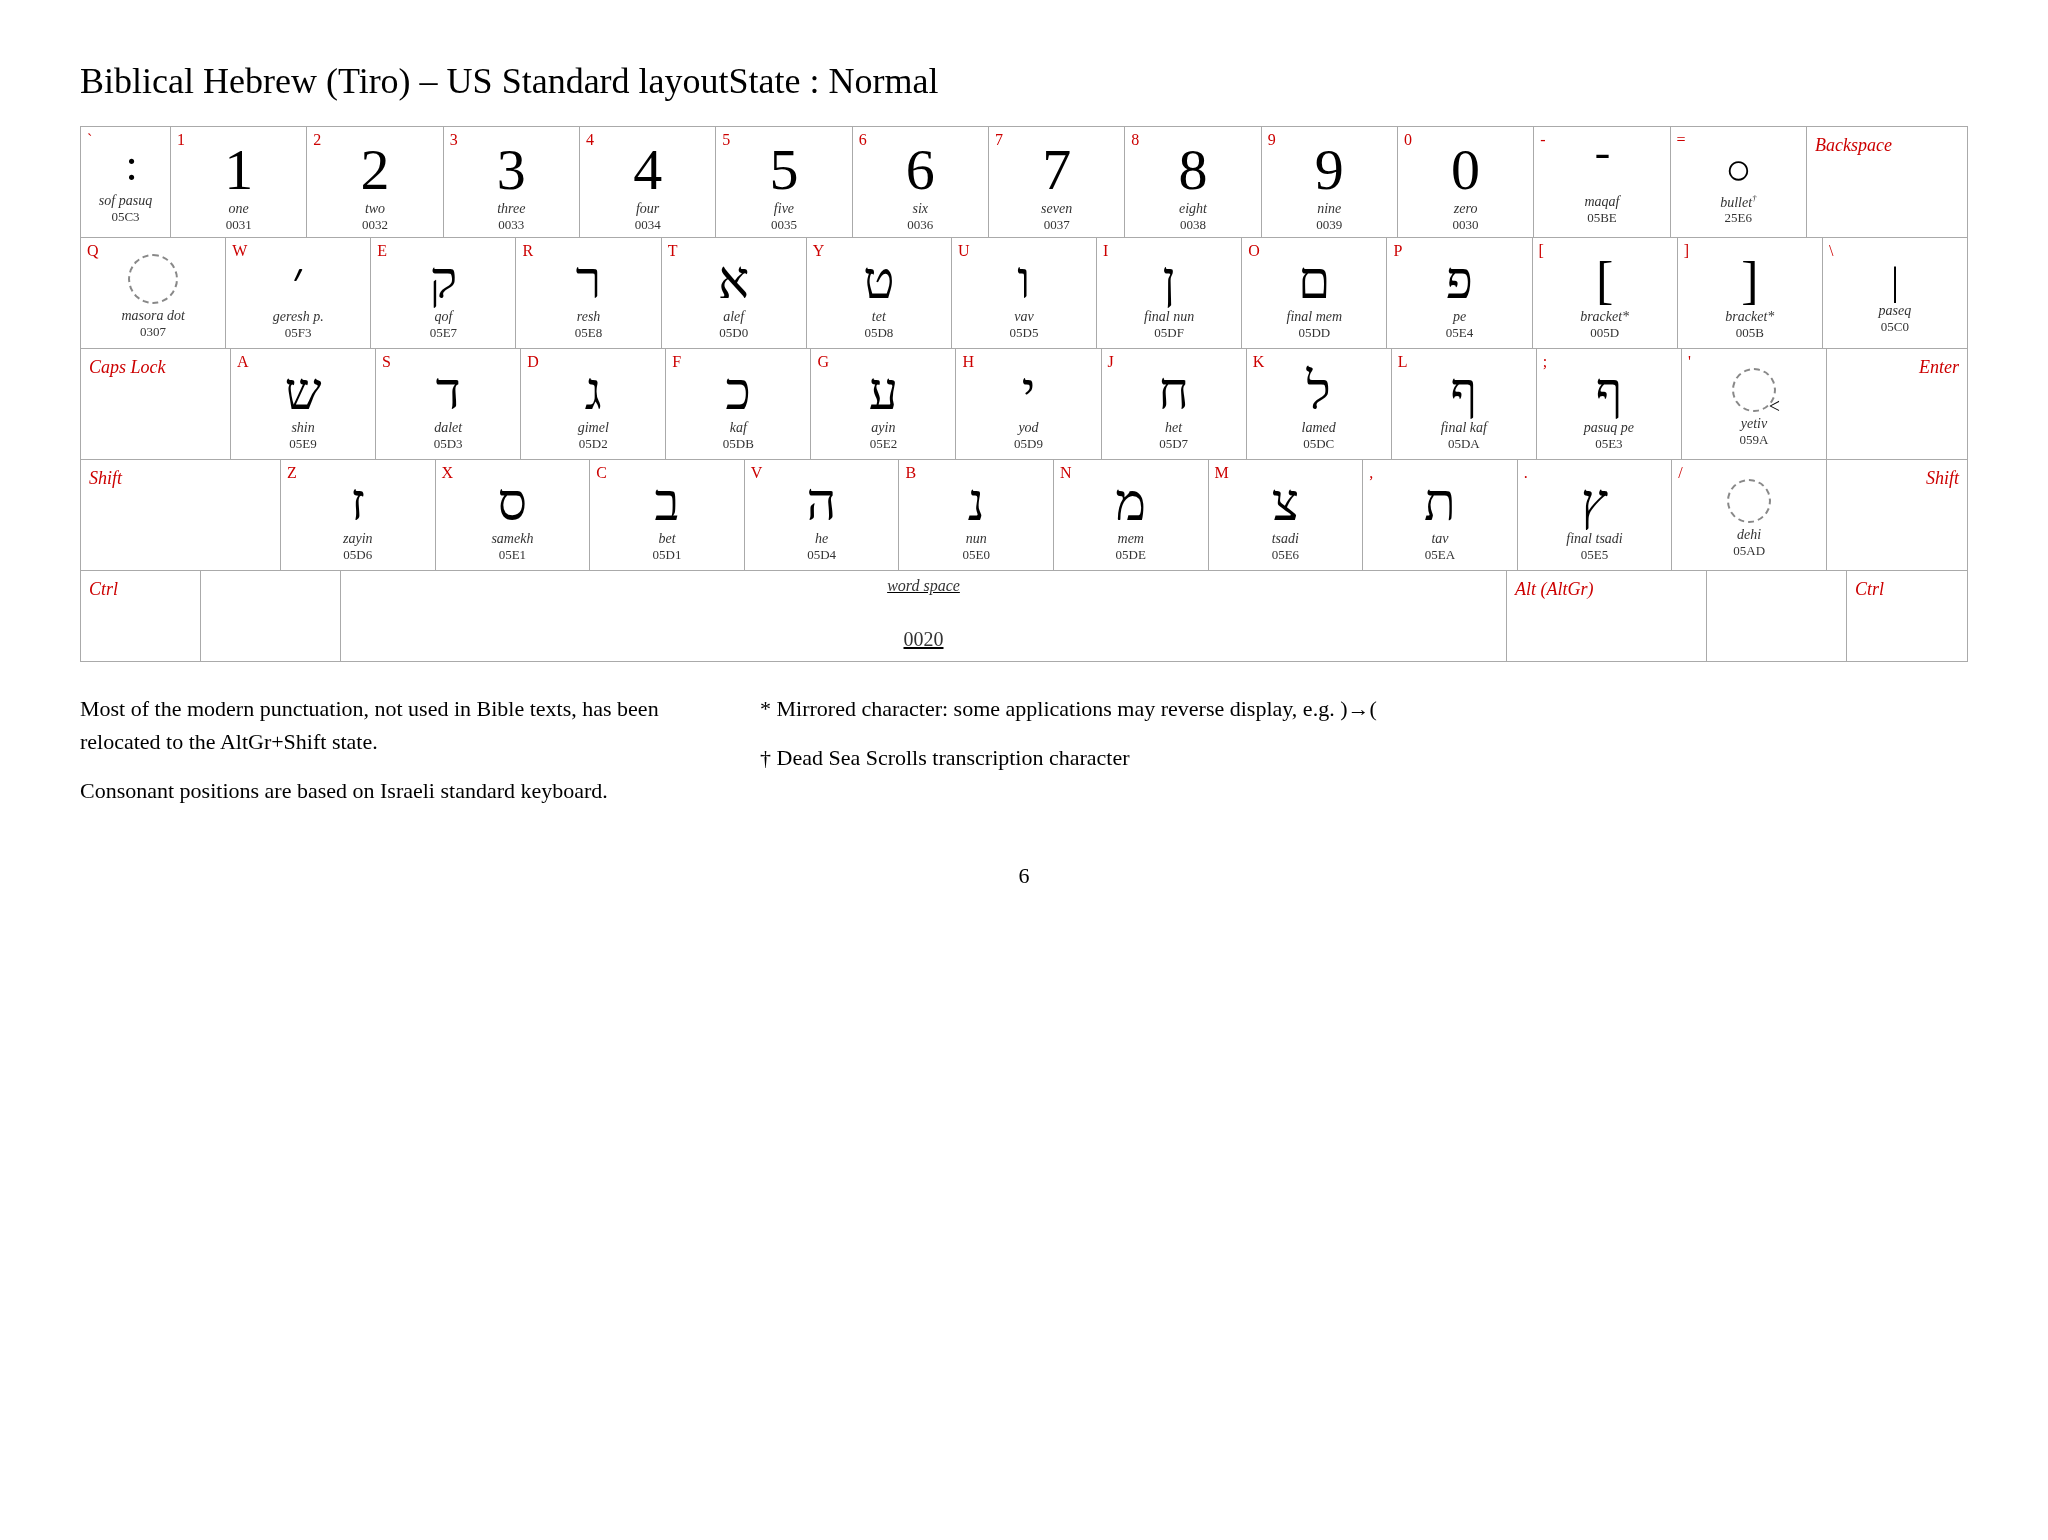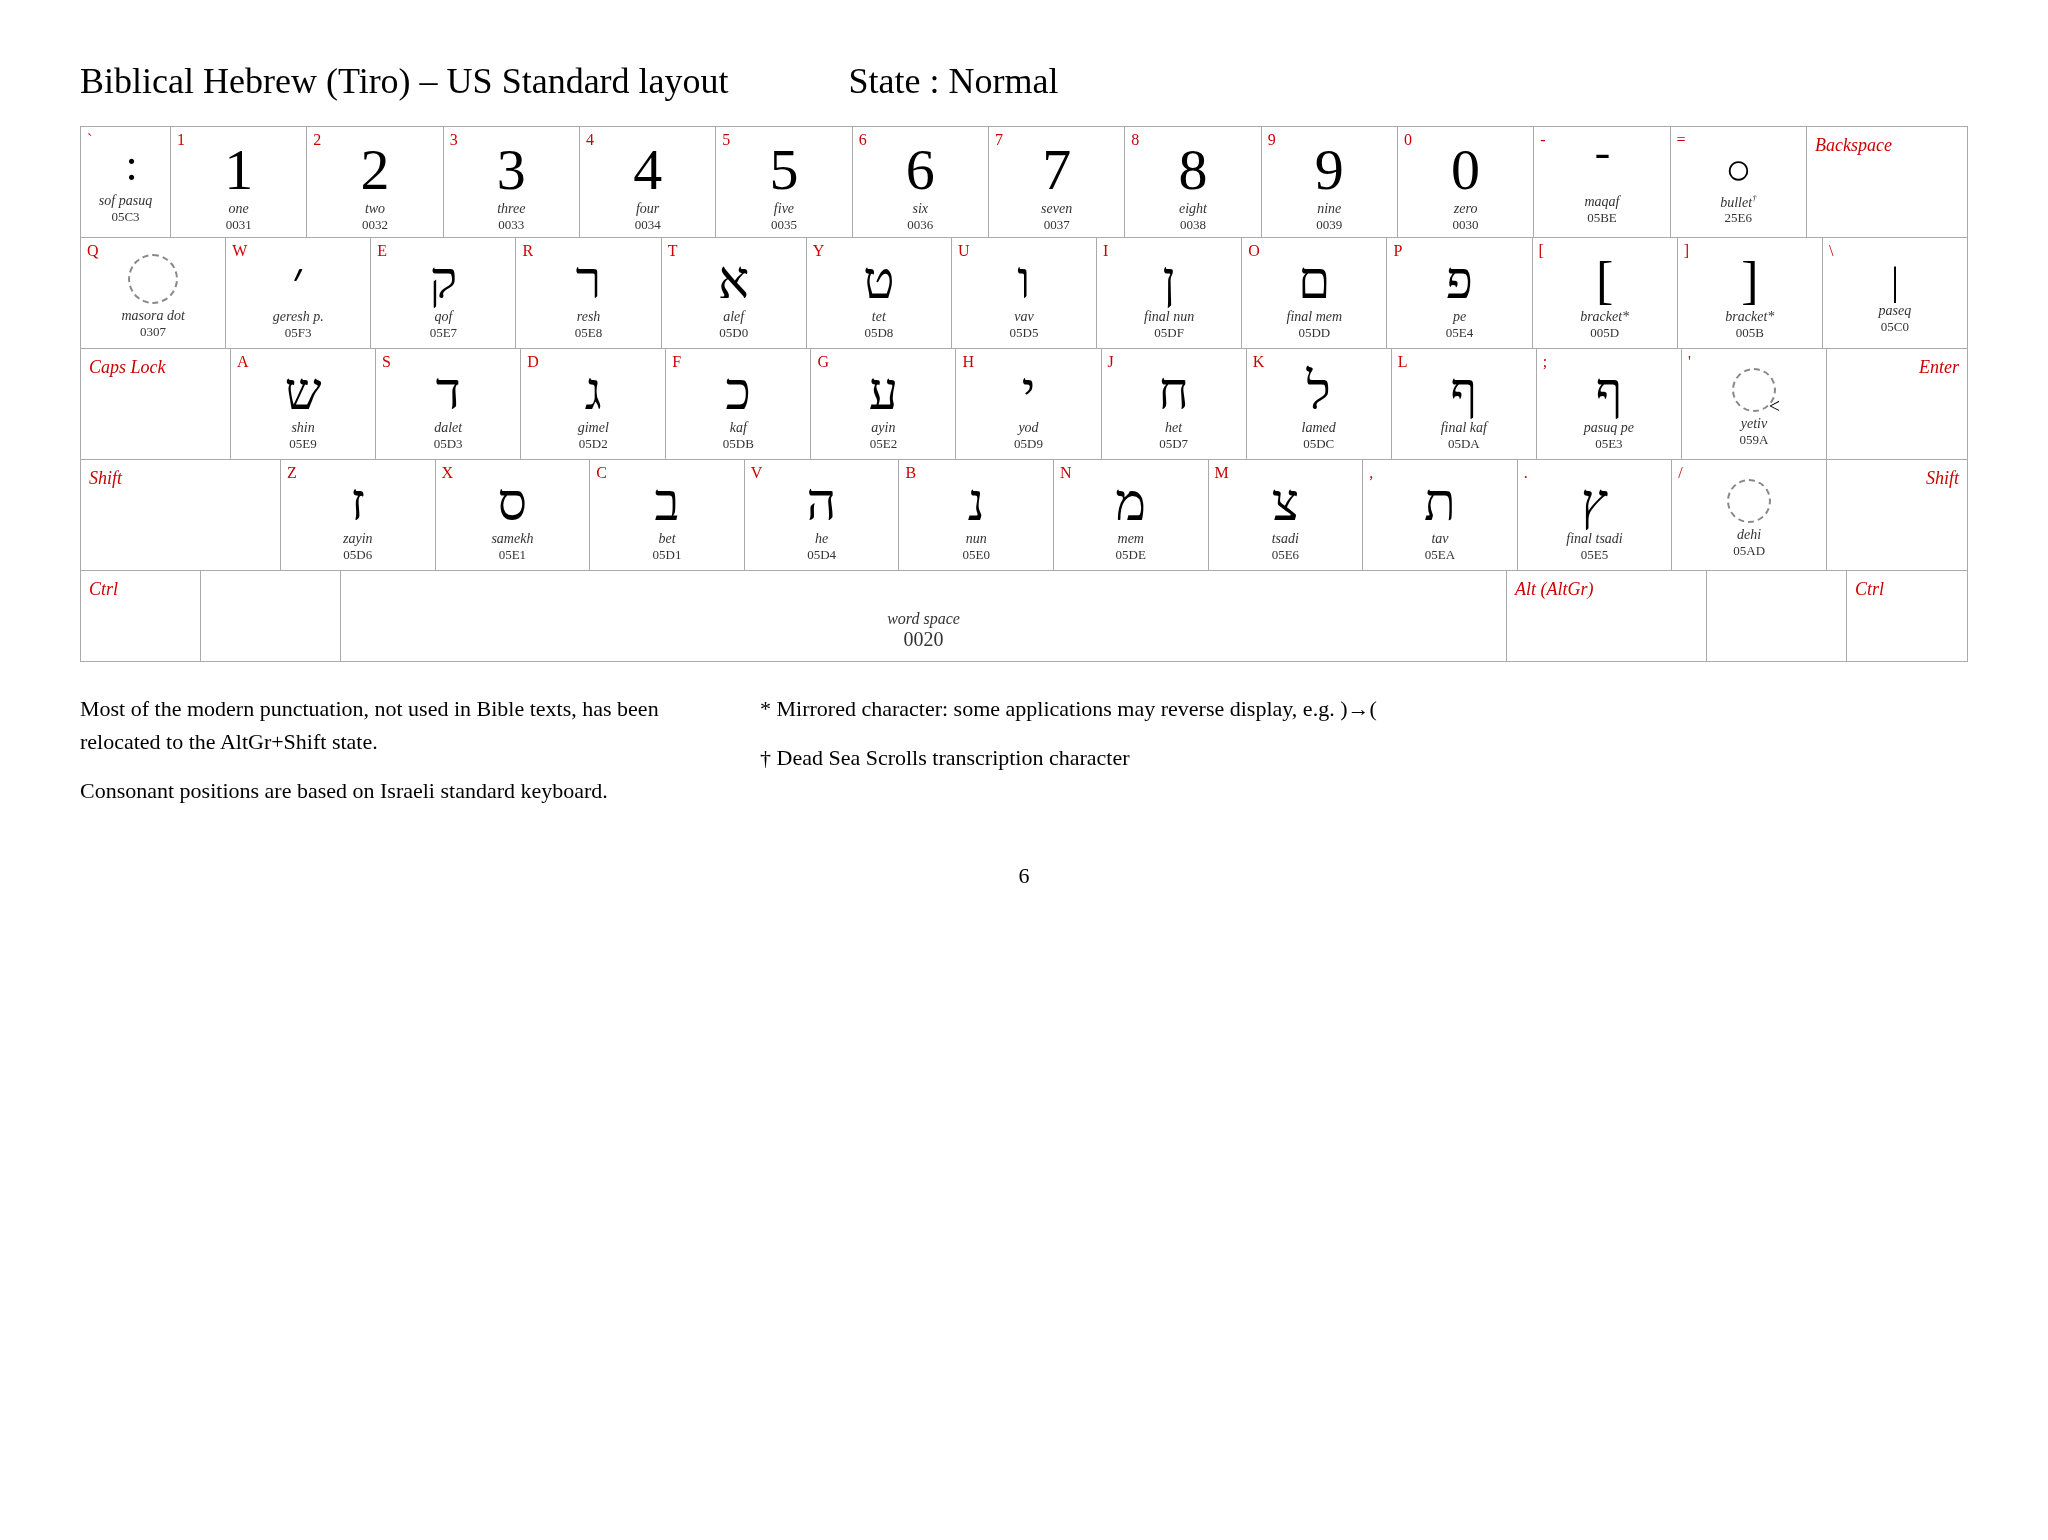--- a/index.html
+++ b/index.html
@@ -7,21 +7,20 @@
       background: #fff;
       font-family: Georgia, 'Times New Roman', serif;
       color: #000;
       width: 2048px;
       min-height: 1540px;
       padding: 60px 80px;
     }
     .page-header {
       display: flex;
       align-items: baseline;
-      gap: 120px;
       margin-bottom: 24px;
     }
     .page-title {
       font-size: 36px;
       font-weight: normal;
     }
     .state-label {
       font-size: 36px;
       font-weight: normal;
     }
@@ -522,21 +521,21 @@
     
     <div class="key-row">
 
       <div class="key" style="flex:0 0 120px; min-height:90px; align-items:flex-start; justify-content:flex-start; padding:8px;">
         <span class="special-key-label">Ctrl</span>
       </div>
 
       <div class="key" style="flex:0 0 140px; min-height:90px;"></div>
 
 
-      <div class="key" style="flex:1; min-height:90px; justify-content:flex-end; padding-bottom:10px;">
+      <div class="key" style="flex:1; min-height:90px; justify-content:space-between; padding-bottom:10px;text-decoration:underline;">
         <span class="key-name" style="font-size:16px;">word space</span>
         <span class="key-code" style="font-size:20px;">0020</span>
       </div>
 
       <div class="key" style="flex:0 0 200px; min-height:90px; align-items:flex-start; justify-content:flex-start; padding:8px;">
         <span class="special-key-label">Alt (AltGr)</span>
       </div>
 
       <div class="key" style="flex:0 0 140px; min-height:90px;"></div>
 

